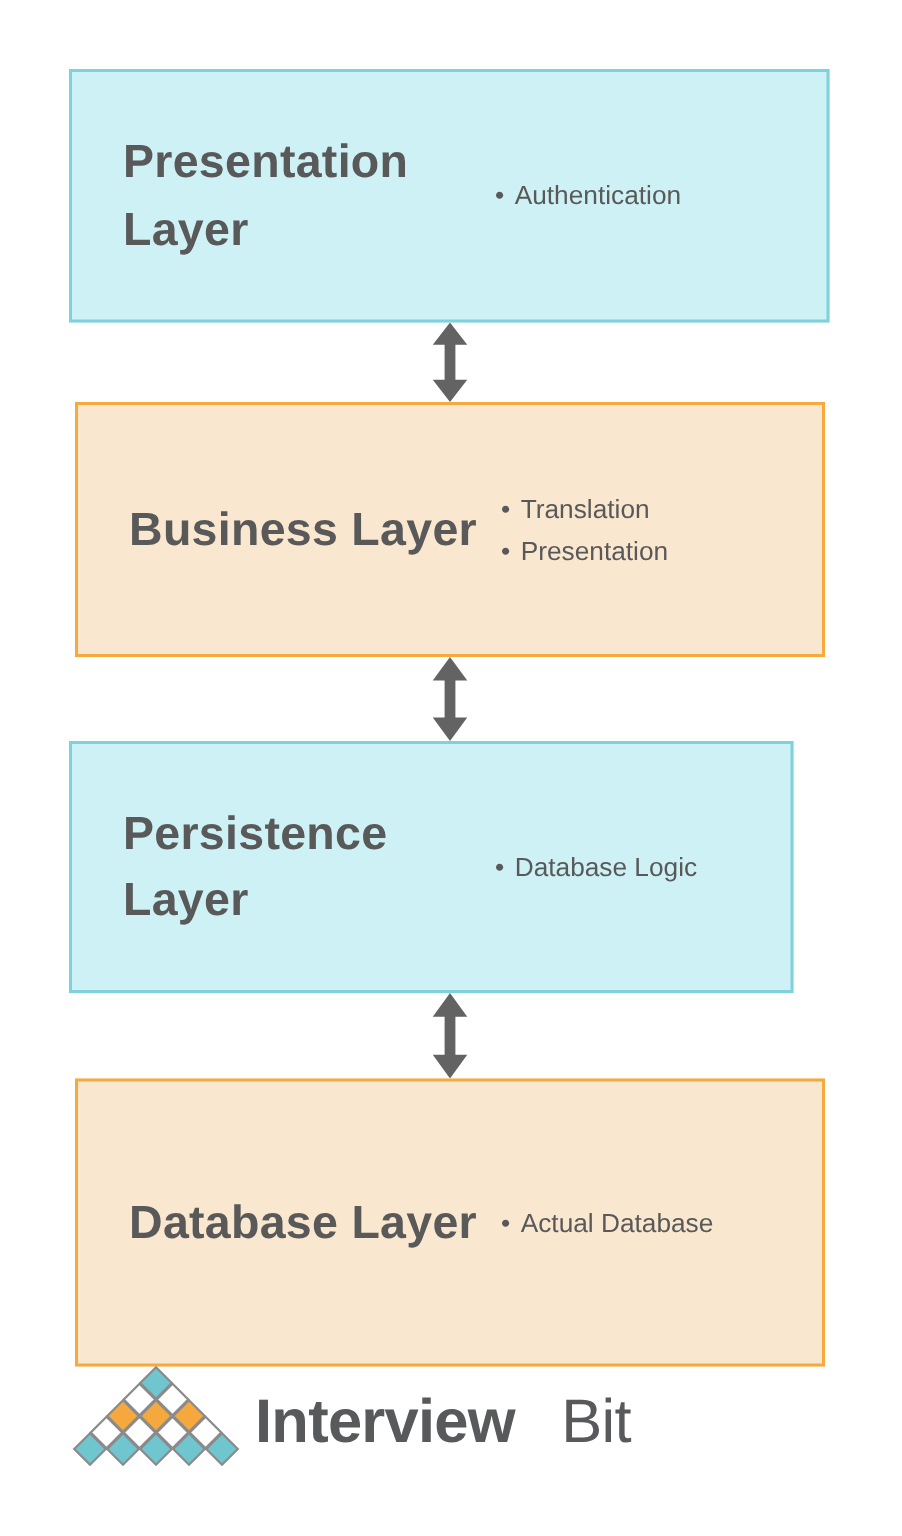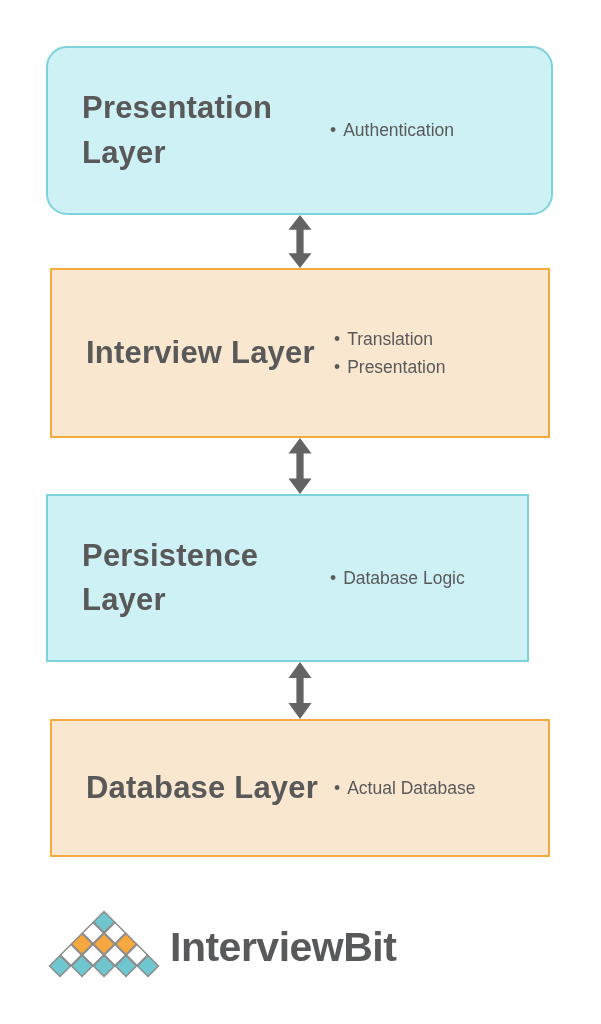--- a/index.html
+++ b/index.html
@@ -20,24 +20,24 @@
   }
   .layer-box.cyan {
     background: var(--cyan-fill);
     border: 2px solid var(--cyan-border);
   }
   .layer-box.orange {
     background: var(--orange-fill);
     border: 2px solid var(--orange-border);
   }
 
-  #box-presentation { left: 46px; top: 46px;  width: 507px; height: 169px; border-radius: 21px; }
+  #box-presentation { left: 46px; top: 46px;  width: 507px; height: 169px; }
   #box-business     { left: 50px; top: 268px; width: 500px; height: 170px; }
   #box-persistence  { left: 46px; top: 494px; width: 483px; height: 168px; }
-  #box-database     { left: 50px; top: 719px; width: 500px; height: 138px; }
+  #box-database     { left: 50px; top: 719px; width: 500px; height: 192px; }
 
   .layer-title {
     width: 246px;
     margin: 0 0 0 34px;
     font-size: 31px;
     font-weight: 700;
     line-height: 1.42;
     letter-spacing: 0.2px;
     color: var(--heading-text);
   }
@@ -89,42 +89,42 @@
   .pyramid .d-white  { fill: var(--diamond-white); }
 
   .brand {
     font-size: 41px;
     letter-spacing: -0.5px;
     color: var(--brand-text);
     margin-top: 6px;
     white-space: nowrap;
   }
   .brand-bold  { font-weight: 700; text-align: right; }
-  .brand-light { font-weight: 700; }
+  .brand-light { font-weight: 400; margin-left: 31px; }
 </style>
 </head>
 <body>
 
 <div class="canvas">
 
   <section id="box-presentation" class="layer-box cyan">
     <h2 class="layer-title">Presentation Layer</h2>
     <ul class="bullets">
       <li>Authentication</li>
     </ul>
   </section>
 
   <div id="arrow-1" class="v-arrow">
     <svg viewBox="0 0 24 52" preserveAspectRatio="none" aria-hidden="true">
       <path d="M12 0 L23.5 14.5 L15.6 14.5 L15.6 37.5 L23.5 37.5 L12 52 L0.5 37.5 L8.4 37.5 L8.4 14.5 L0.5 14.5 Z"></path>
     </svg>
   </div>
 
   <section id="box-business" class="layer-box orange">
-    <h2 class="layer-title">Interview Layer</h2>
+    <h2 class="layer-title">Business Layer</h2>
     <ul class="bullets">
       <li>Translation</li>
       <li>Presentation</li>
     </ul>
   </section>
 
   <div id="arrow-2" class="v-arrow">
     <svg viewBox="0 0 24 52" preserveAspectRatio="none" aria-hidden="true">
       <path d="M12 0 L23.5 14.5 L15.6 14.5 L15.6 37.5 L23.5 37.5 L12 52 L0.5 37.5 L8.4 37.5 L8.4 14.5 L0.5 14.5 Z"></path>
     </svg>

